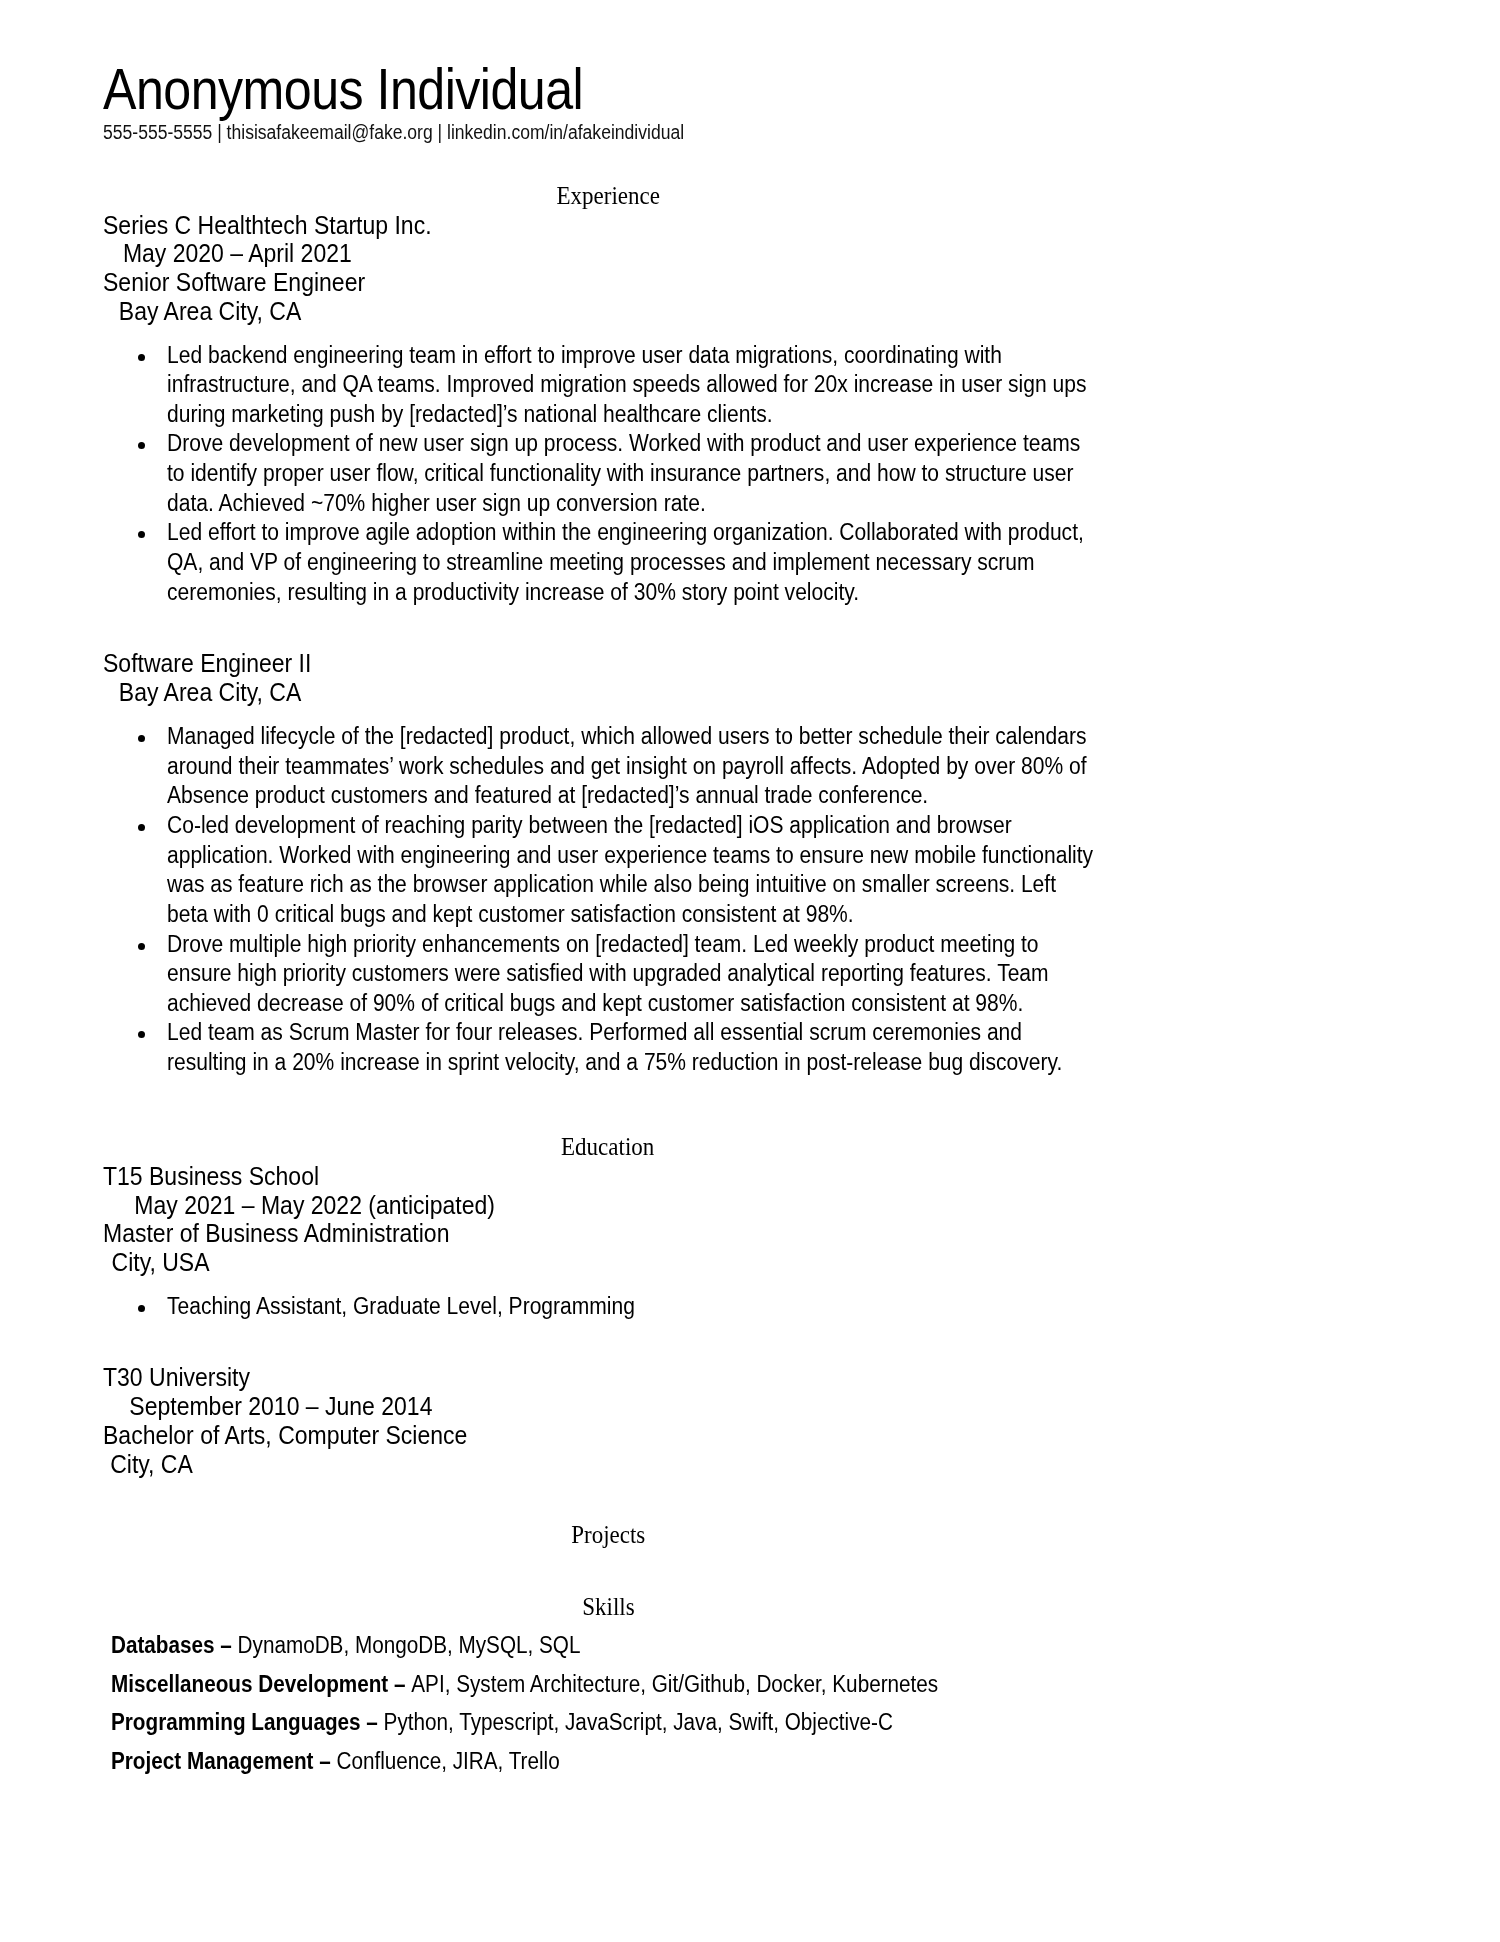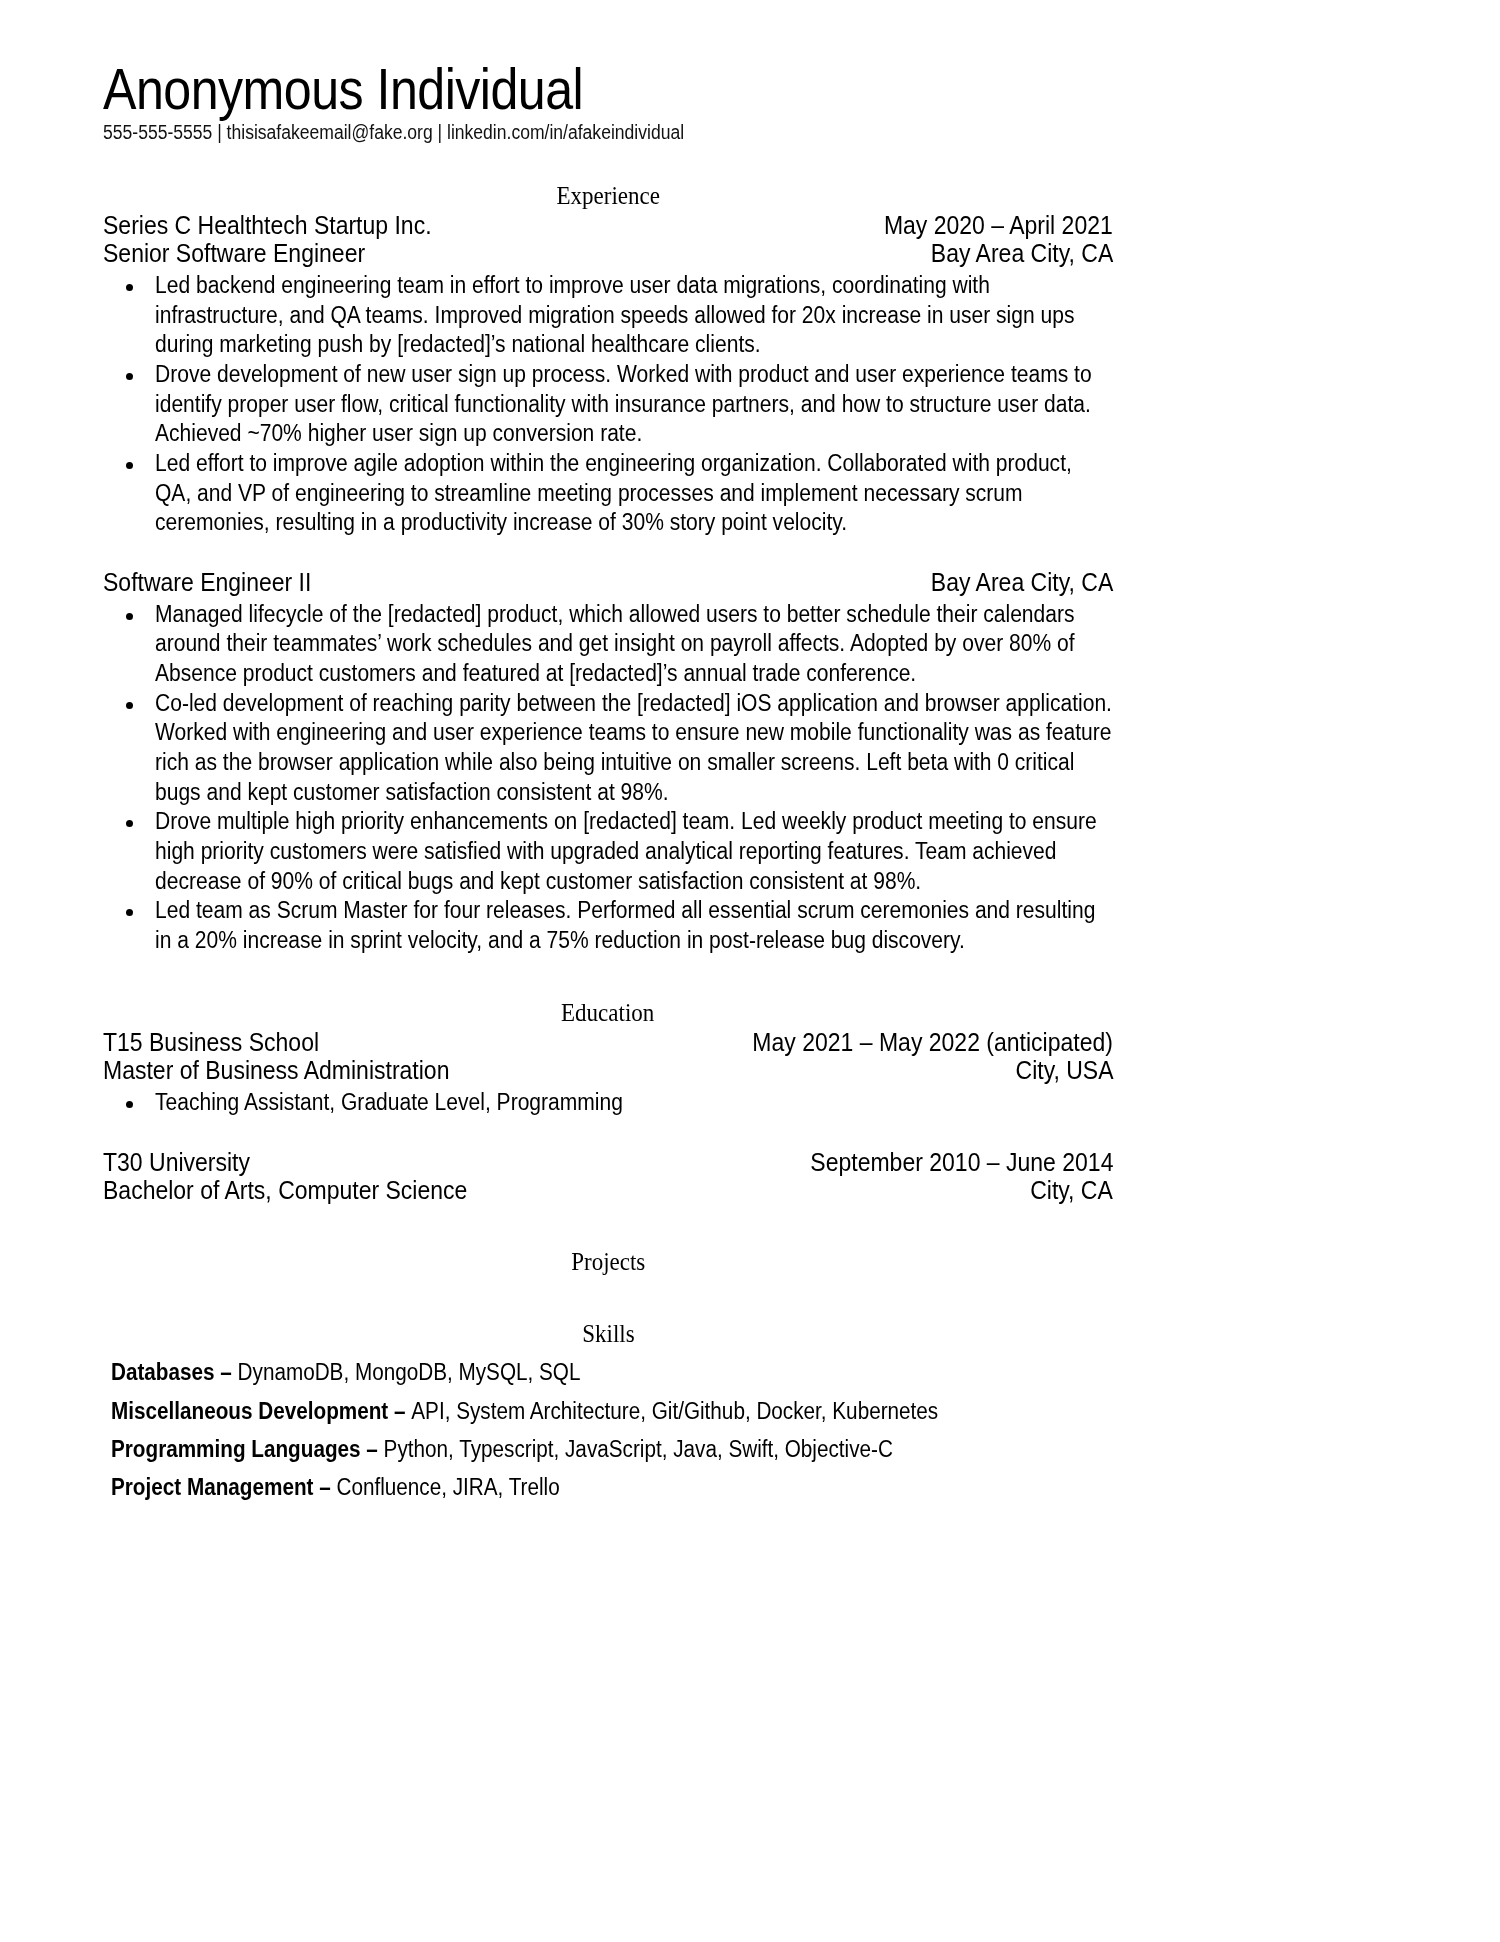--- a/index.html
+++ b/index.html
@@ -67,33 +67,34 @@
   .entry {
     margin: 0;
   }
   .row {
     display: flex;
     justify-content: space-between;
     align-items: baseline;
     font-size: 25px;
     line-height: 1.15;
     white-space: nowrap;
+    flex-direction: column;
   }
   .row .left span,
   .row .right span {
     display: inline-block;
     transform: scaleX(0.92);
   }
   .row .left span { transform-origin: left center; }
   .row .right span { transform-origin: right center; }
 
   
   ul.bullets {
     list-style: none;
-    margin: 0;
+    margin: 12px;
     padding: 0;
   }
   ul.bullets li {
     position: relative;
     padding-left: 52px;
     font-size: 23px;
     line-height: 1.29;
     margin: 0;
   }
   ul.bullets li .btext {

